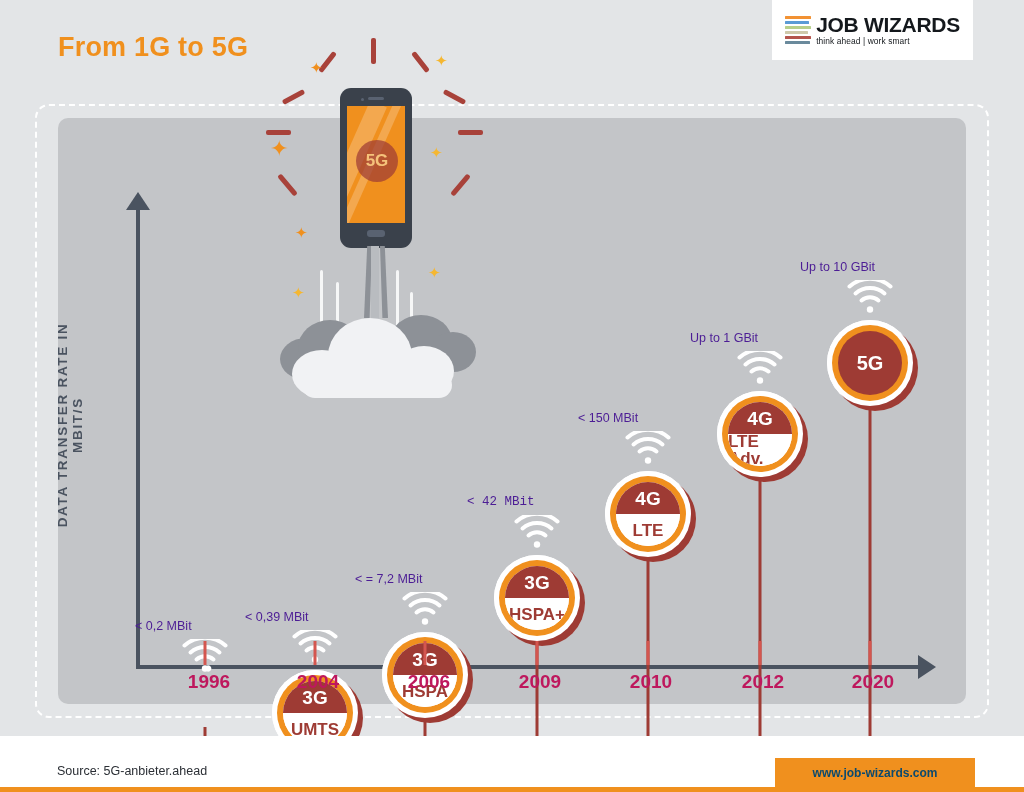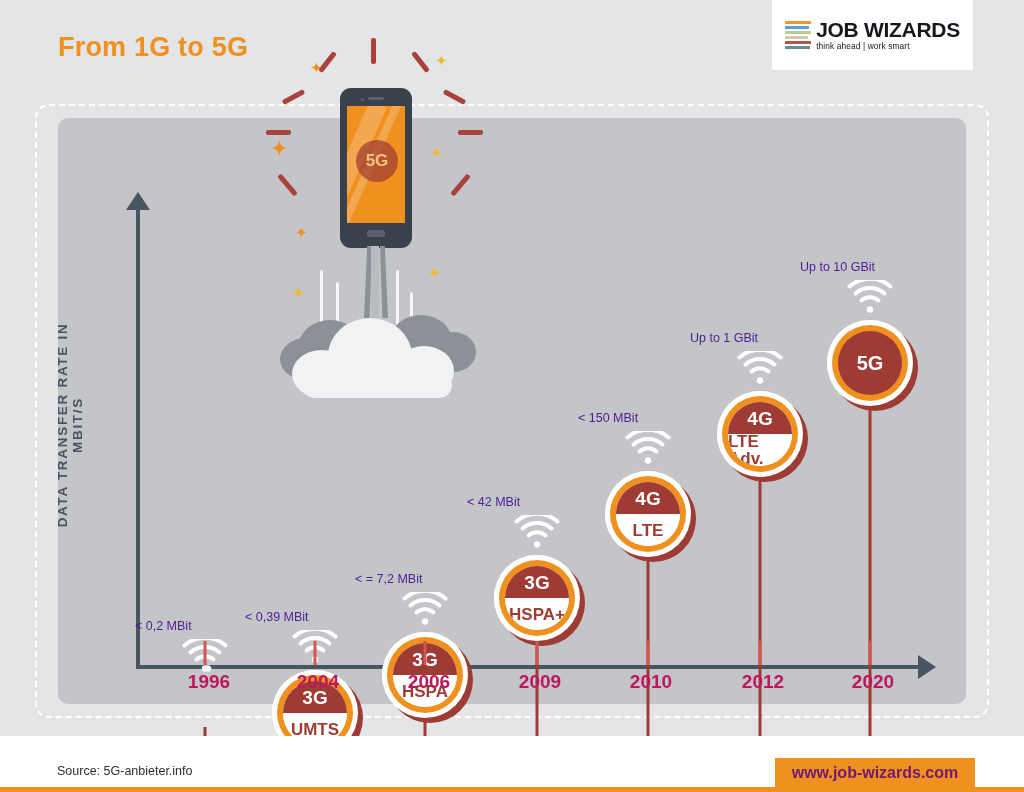--- a/index.html
+++ b/index.html
@@ -9,21 +9,21 @@
     font-family:"Liberation Sans", sans-serif;
     position:relative;
   }
   
   .header-band{position:absolute;left:0;top:0;width:1024px;height:96px;background:#e3e5e7;}
   .title{
     position:absolute;left:58px;top:32px;
     font-size:27px;font-weight:bold;color:#f0901e;letter-spacing:.2px;
   }
   .logo-box{
-    position:absolute;right:51px;top:0;width:201px;height:70px;background:#ffffff;
+    position:absolute;right:51px;top:0;width:201px;height:60px;background:#ffffff;
     display:flex;align-items:center;justify-content:center;
   }
   .logo-inner{display:flex;align-items:center;gap:5px;}
   .logo-bars{display:flex;flex-direction:column;gap:1.6px;width:26px;}
   .logo-bars i{display:block;height:3.4px;border-radius:.5px;}
   .logo-text{display:flex;flex-direction:column;line-height:1;}
   .logo-main{font-size:21px;font-weight:bold;color:#14181c;letter-spacing:-.3px;}
   .logo-sub{font-size:8.4px;color:#14181c;margin-top:2px;letter-spacing:.1px;}
 
   
@@ -123,21 +123,21 @@
   .trail{position:absolute;background:#ffffff;opacity:.85;border-radius:2px;}
   .exhaust{position:absolute;background:#8d9197;}
 
   
   .footer{position:absolute;left:0;top:736px;width:1024px;height:56px;background:#ffffff;}
   .source{position:absolute;left:57px;top:764px;font-size:12.5px;color:#2b2f35;}
   .url-box{
     position:absolute;left:775px;top:758px;width:200px;height:30px;background:#f0901e;
     display:flex;align-items:center;justify-content:center;
   }
-  .url-box span{font-size:16px;font-weight:bold;color:#701a75;}
+  .url-box span{font-size:12px;font-weight:bold;color:#0c4a6e;}
   .footer-rule{position:absolute;left:0;top:787px;width:1024px;height:5px;background:#f0901e;}
 </style>
 </head>
 <body>
 
 <div class="header-band"></div>
 
 <div class="title">From 1G to 5G</div>
 
 <div class="logo-box">
@@ -273,21 +273,21 @@
           <span class="gen">3G</span>
         </div>
       <div class="bottom">
           <span class="tech">HSPA</span>
         </div>
     </div>
   </div>
 </div>
 
 <div class="node" style="left:537px;height:665px;">
-  <div class="speed" style="top:368px;">&lt; 42 MBit</div>
+  <div class="speed" style="top:368px;font-family:Liberation Mono, monospace;">&lt; 42 MBit</div>
   <svg class="wifi" style="top:388px;" viewBox="0 0 46 34">
     <circle cx="23" cy="29.5" r="3.2" fill="#fff"></circle>
     <path d="M14.5 20.5a13 13 0 0117 0" stroke="#fff" stroke-width="4" fill="none" stroke-linecap="round"></path>
     <path d="M8.5 13.5a22 22 0 0129 0" stroke="#fff" stroke-width="4" fill="none" stroke-linecap="round"></path>
     <path d="M2.5 6.5a31 31 0 0141 0" stroke="#fff" stroke-width="4" fill="none" stroke-linecap="round"></path>
   </svg>
   <div class="stem" style="top:476px;height:189px;"></div>
   <div class="badge" style="top:428px;">
     <div class="shadow"></div>
       <div class="ring"></div>
@@ -380,17 +380,17 @@
 
 <div class="year" style="left:209px;">1996</div>
 <div class="year" style="left:318px;">2004</div>
 <div class="year" style="left:429px;">2006</div>
 <div class="year" style="left:540px;">2009</div>
 <div class="year" style="left:651px;">2010</div>
 <div class="year" style="left:763px;">2012</div>
 <div class="year" style="left:873px;">2020</div>
 
 <div class="footer"></div>
-<div class="source">Source: 5G-anbieter.info</div>
+<div class="source">Source: 5G-anbieter.ahead</div>
 <div class="url-box">
   <span>www.job-wizards.com</span>
 </div>
 <div class="footer-rule"></div>
 
 </body></html>

